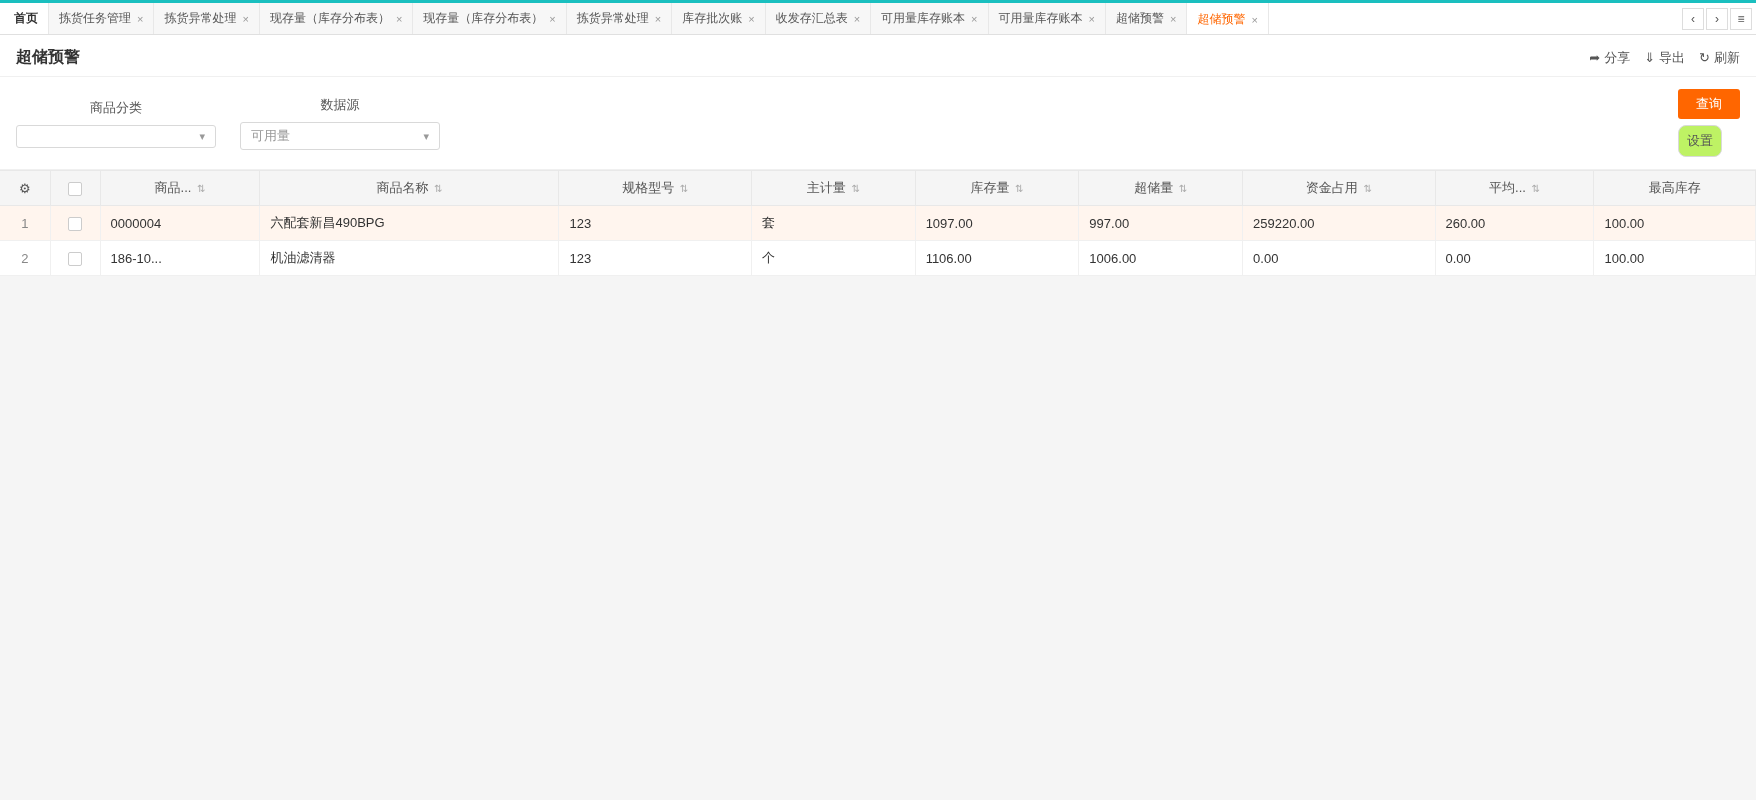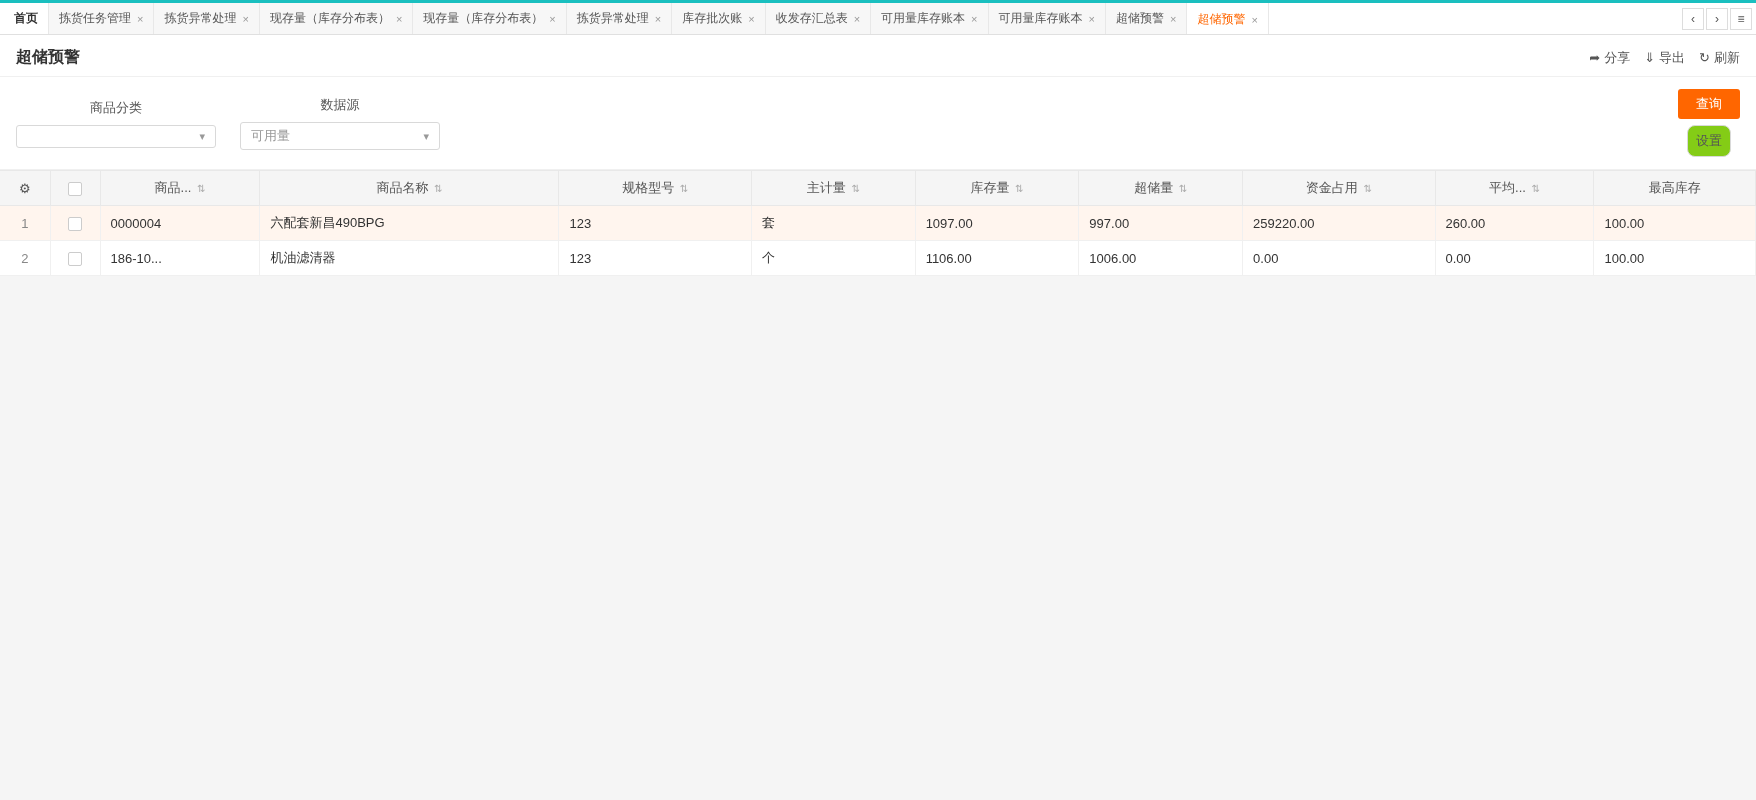--- a/index.html
+++ b/index.html
@@ -139,35 +139,35 @@
       background: #f60;
       color: #fff;
       border: none;
       border-radius: 3px;
       padding: 6px 18px;
       cursor: pointer;
       font-size: 13px;
     }
 
     .btn-set {
-      background: #84cc16;
+      background: #bef264;
       color: #555;
       border: 1px solid #d9d9d9;
       border-radius: 8px;
       padding: 6px 8px;
       cursor: pointer;
       font-size: 13px;
     }
 
     .filter-right-btns {
       margin-left: auto;
       display: flex;
       flex-direction: column;
       gap: 6px;
-      align-items: center;
+      align-items: flex-start;
     }
 
     
     .table-wrapper {
       padding: 0 0;
       background: #fff;
     }
     table {
       width: 100%;
       border-collapse: collapse;

